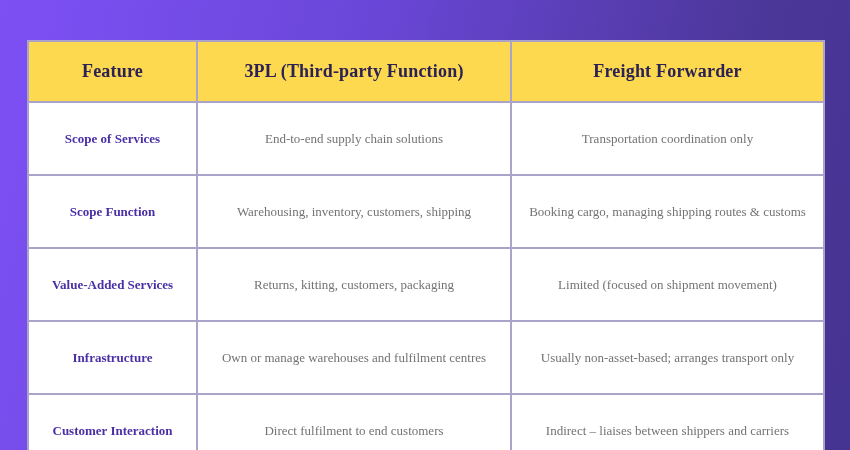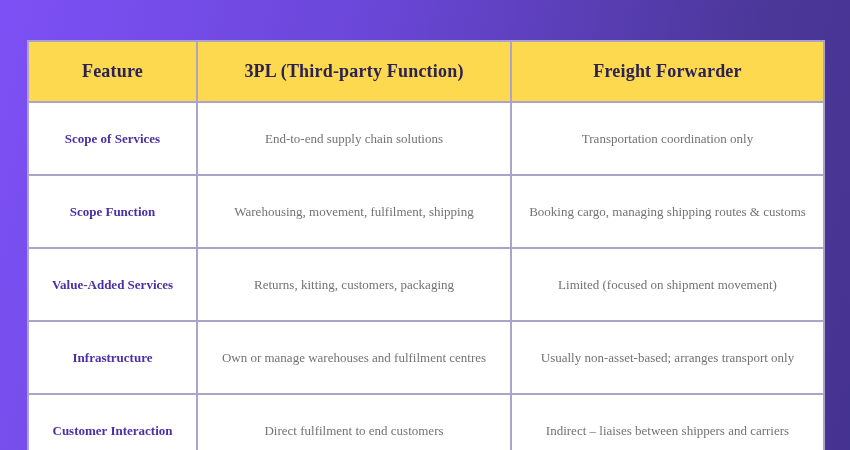--- a/index.html
+++ b/index.html
@@ -83,21 +83,21 @@
       </tr>
     </thead>
     <tbody>
       <tr>
         <td class="feature">Scope of Services</td>
         <td class="val">End-to-end supply chain solutions</td>
         <td class="val">Transportation coordination only</td>
       </tr>
       <tr>
         <td class="feature">Scope Function</td>
-        <td class="val">Warehousing, movement, fulfilment, shipping</td>
+        <td class="val">Warehousing, inventory, customers, shipping</td>
         <td class="val">Booking cargo, managing shipping routes &amp; customs</td>
       </tr>
       <tr>
         <td class="feature">Value-Added Services</td>
         <td class="val">Returns, kitting, customers, packaging</td>
         <td class="val">Limited (focused on shipment movement)</td>
       </tr>
       <tr>
         <td class="feature">Infrastructure</td>
         <td class="val">Own or manage warehouses and fulfilment centres</td>

